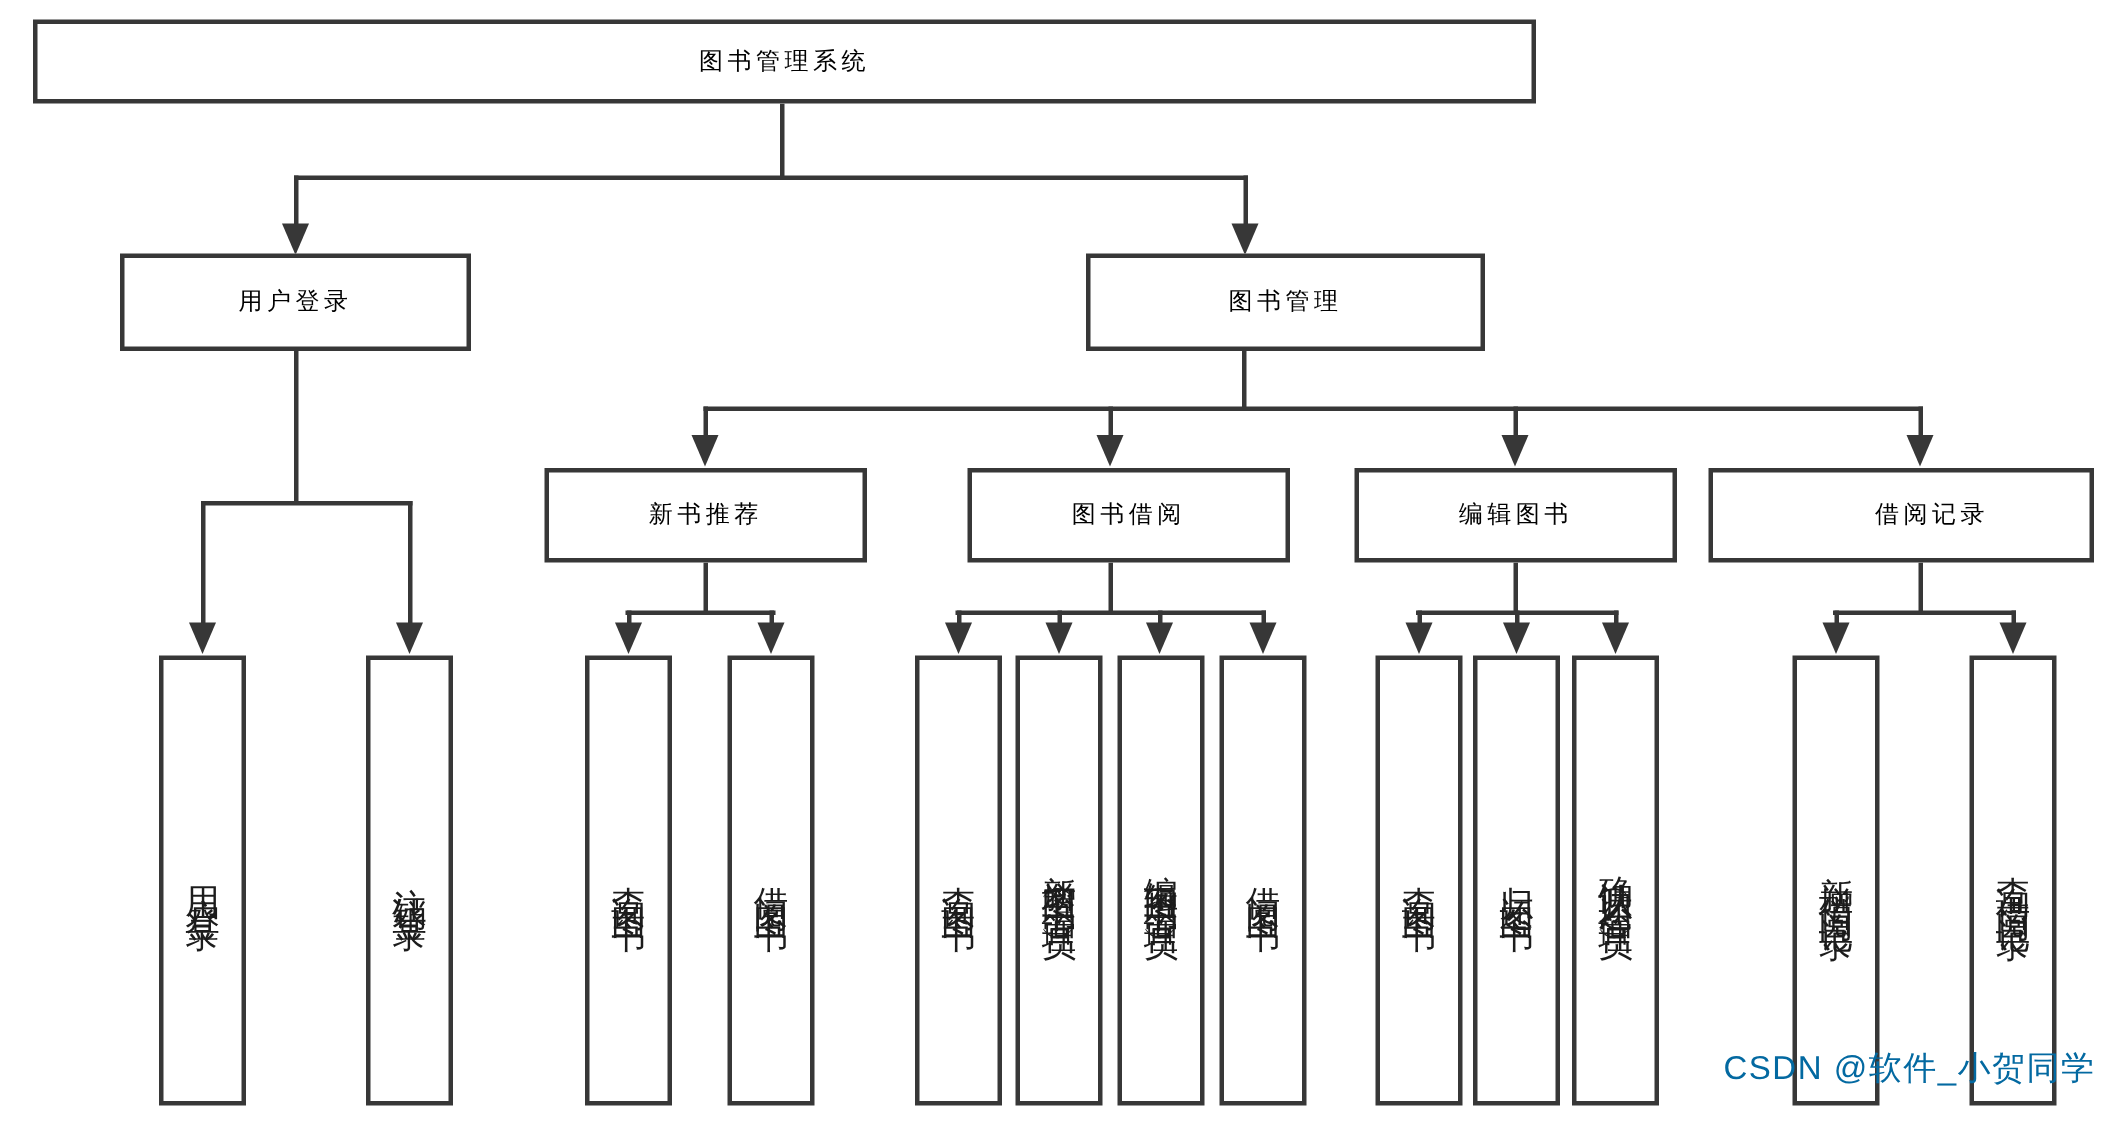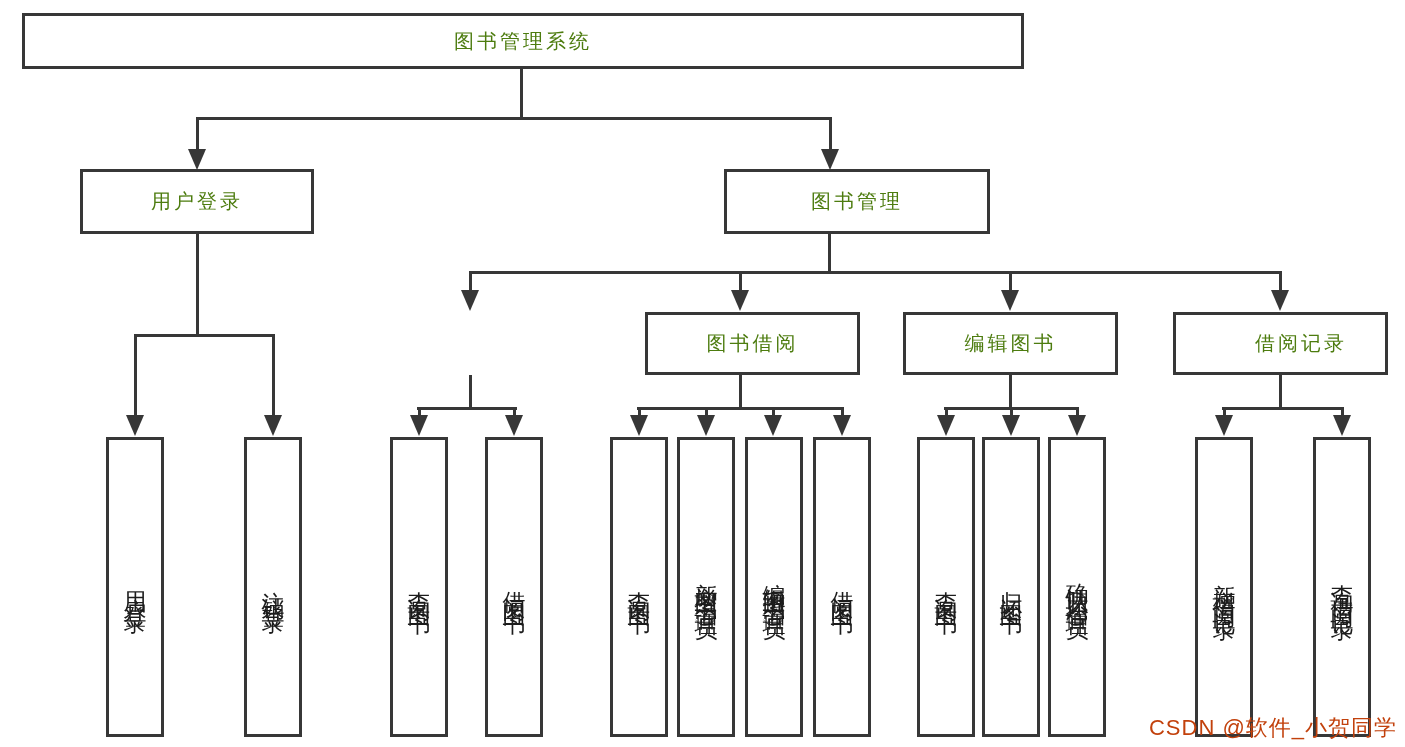--- a/index.html
+++ b/index.html
@@ -13,46 +13,46 @@
   .box{
     position:absolute;
     background:#ffffff;
     border:3px solid #373737;
     box-sizing:border-box;
     display:flex;
     align-items:center;
     justify-content:center;
   }
   .lbl{
-    font-size:20px;
+    font-size:16px;
     letter-spacing:3px;
-    color:#4d7c0f;
+    color:#000000;
     white-space:nowrap;
   }
   .vlbl{
     writing-mode:vertical-rl;
     text-orientation:mixed;
     font-size:23px;
     letter-spacing:7px;
     color:#1c1c1c;
     line-height:1;
   }
   .vline{position:absolute;width:3px;background:#373737;}
   .hline{position:absolute;height:3px;background:#373737;}
   .arr{
     position:absolute;width:0;height:0;
     border-left:9px solid transparent;
     border-right:9px solid transparent;
     border-top:21px solid #373737;
   }
   .watermark{
     position:absolute;
-    right:8px;bottom:4px;
+    right:8px;bottom:20px;
     font-size:22px;
-    color:#c2410c;
+    color:#0369a1;
     letter-spacing:1px;
     white-space:nowrap;
   }
 </style>
 </head>
 <body>
 
 <div id="canvas">
 
   <div class="vline" style="left:520px;top:69px;height:49px;"></div>
@@ -118,27 +118,30 @@
     <span class="lbl">图书管理系统</span>
   </div>
 
   <div class="box" style="left:80px;top:169px;width:234px;height:65px;">
     <span class="lbl">用户登录</span>
   </div>
   <div class="box" style="left:724px;top:169px;width:266px;height:65px;">
     <span class="lbl">图书管理</span>
   </div>
 
+  <div class="box" style="left:363px;top:312px;width:215px;height:63px;">
+    <span class="lbl">新书推荐</span>
+  </div>
   <div class="box" style="left:633px;top:312px;width:215px;height:63px;margin-left:12px;">
     <span class="lbl">图书借阅</span>
   </div>
   <div class="box" style="left:903px;top:312px;width:215px;height:63px;">
     <span class="lbl">编辑图书</span>
   </div>
-  <div class="box" style="left:1173px;top:312px;width:215px;height:63px;padding-left:41px;">
+  <div class="box" style="left:1139px;top:312px;width:257px;height:63px;padding-left:41px;">
     <span class="lbl">借阅记录</span>
   </div>
 
   <div class="box" style="left:106px;top:437px;width:58px;height:300px;">
     <span class="vlbl">用户登录</span>
   </div>
   <div class="box" style="left:244px;top:437px;width:58px;height:300px;">
     <span class="vlbl">注销登录</span>
   </div>
 

